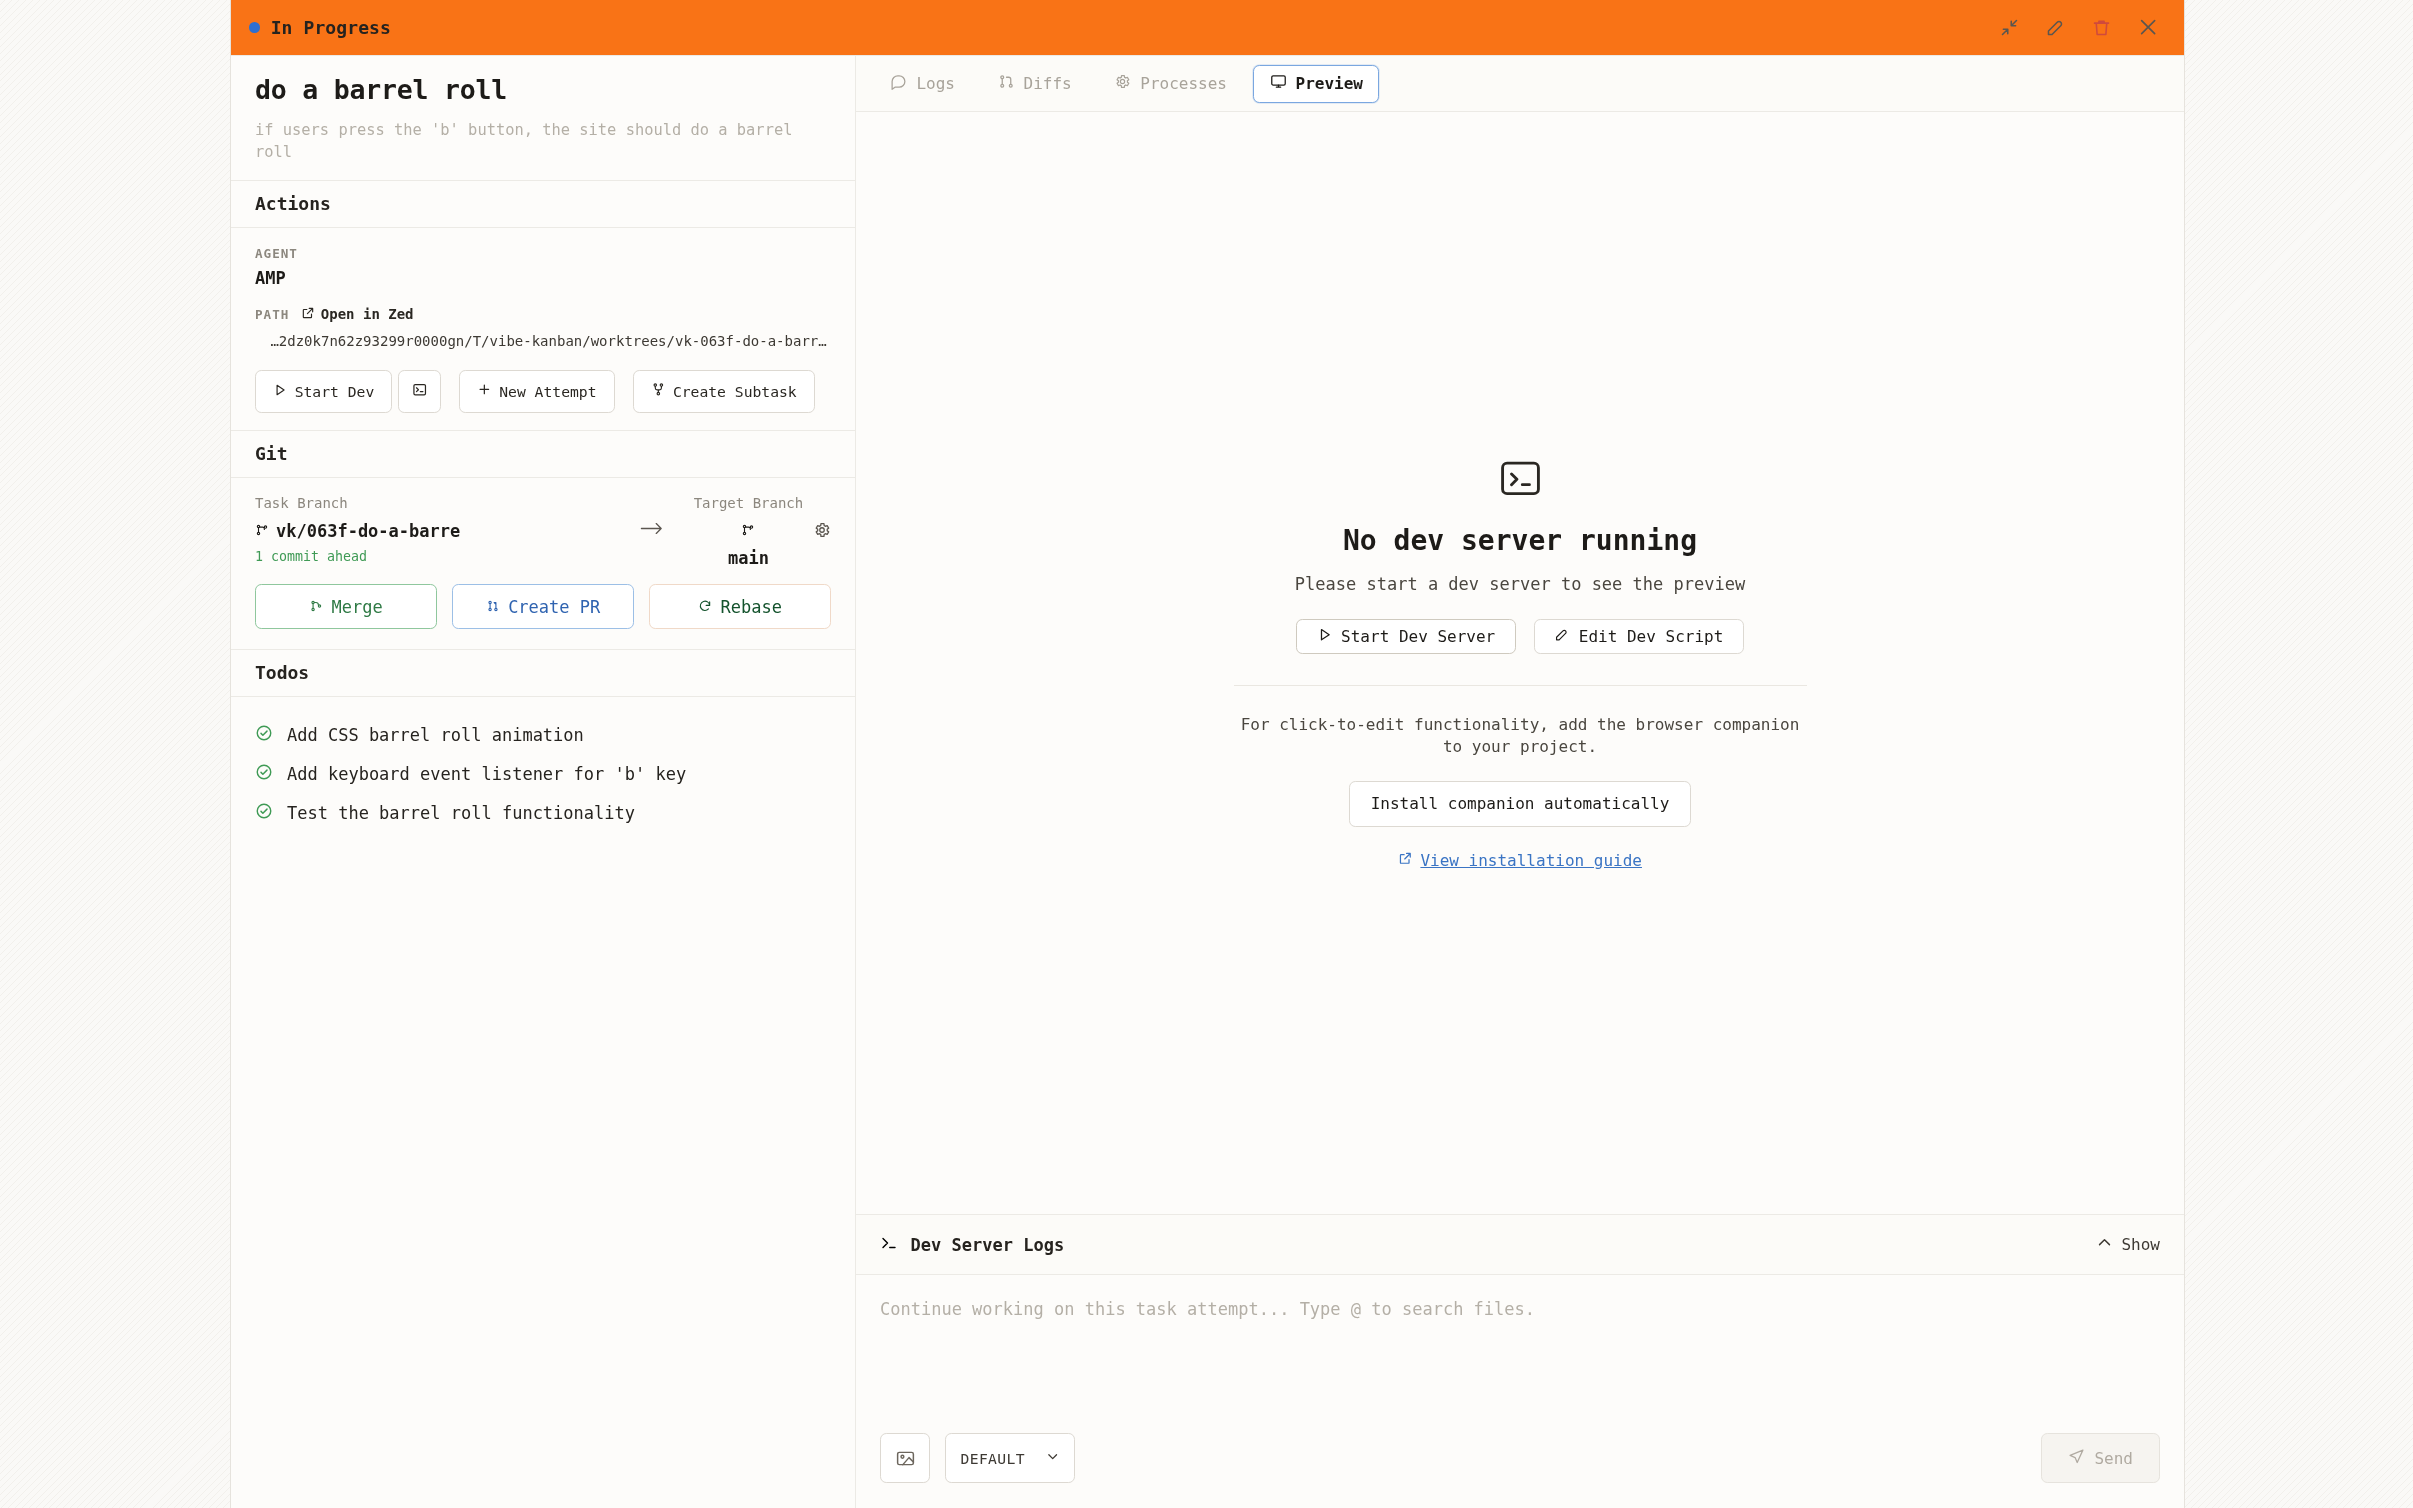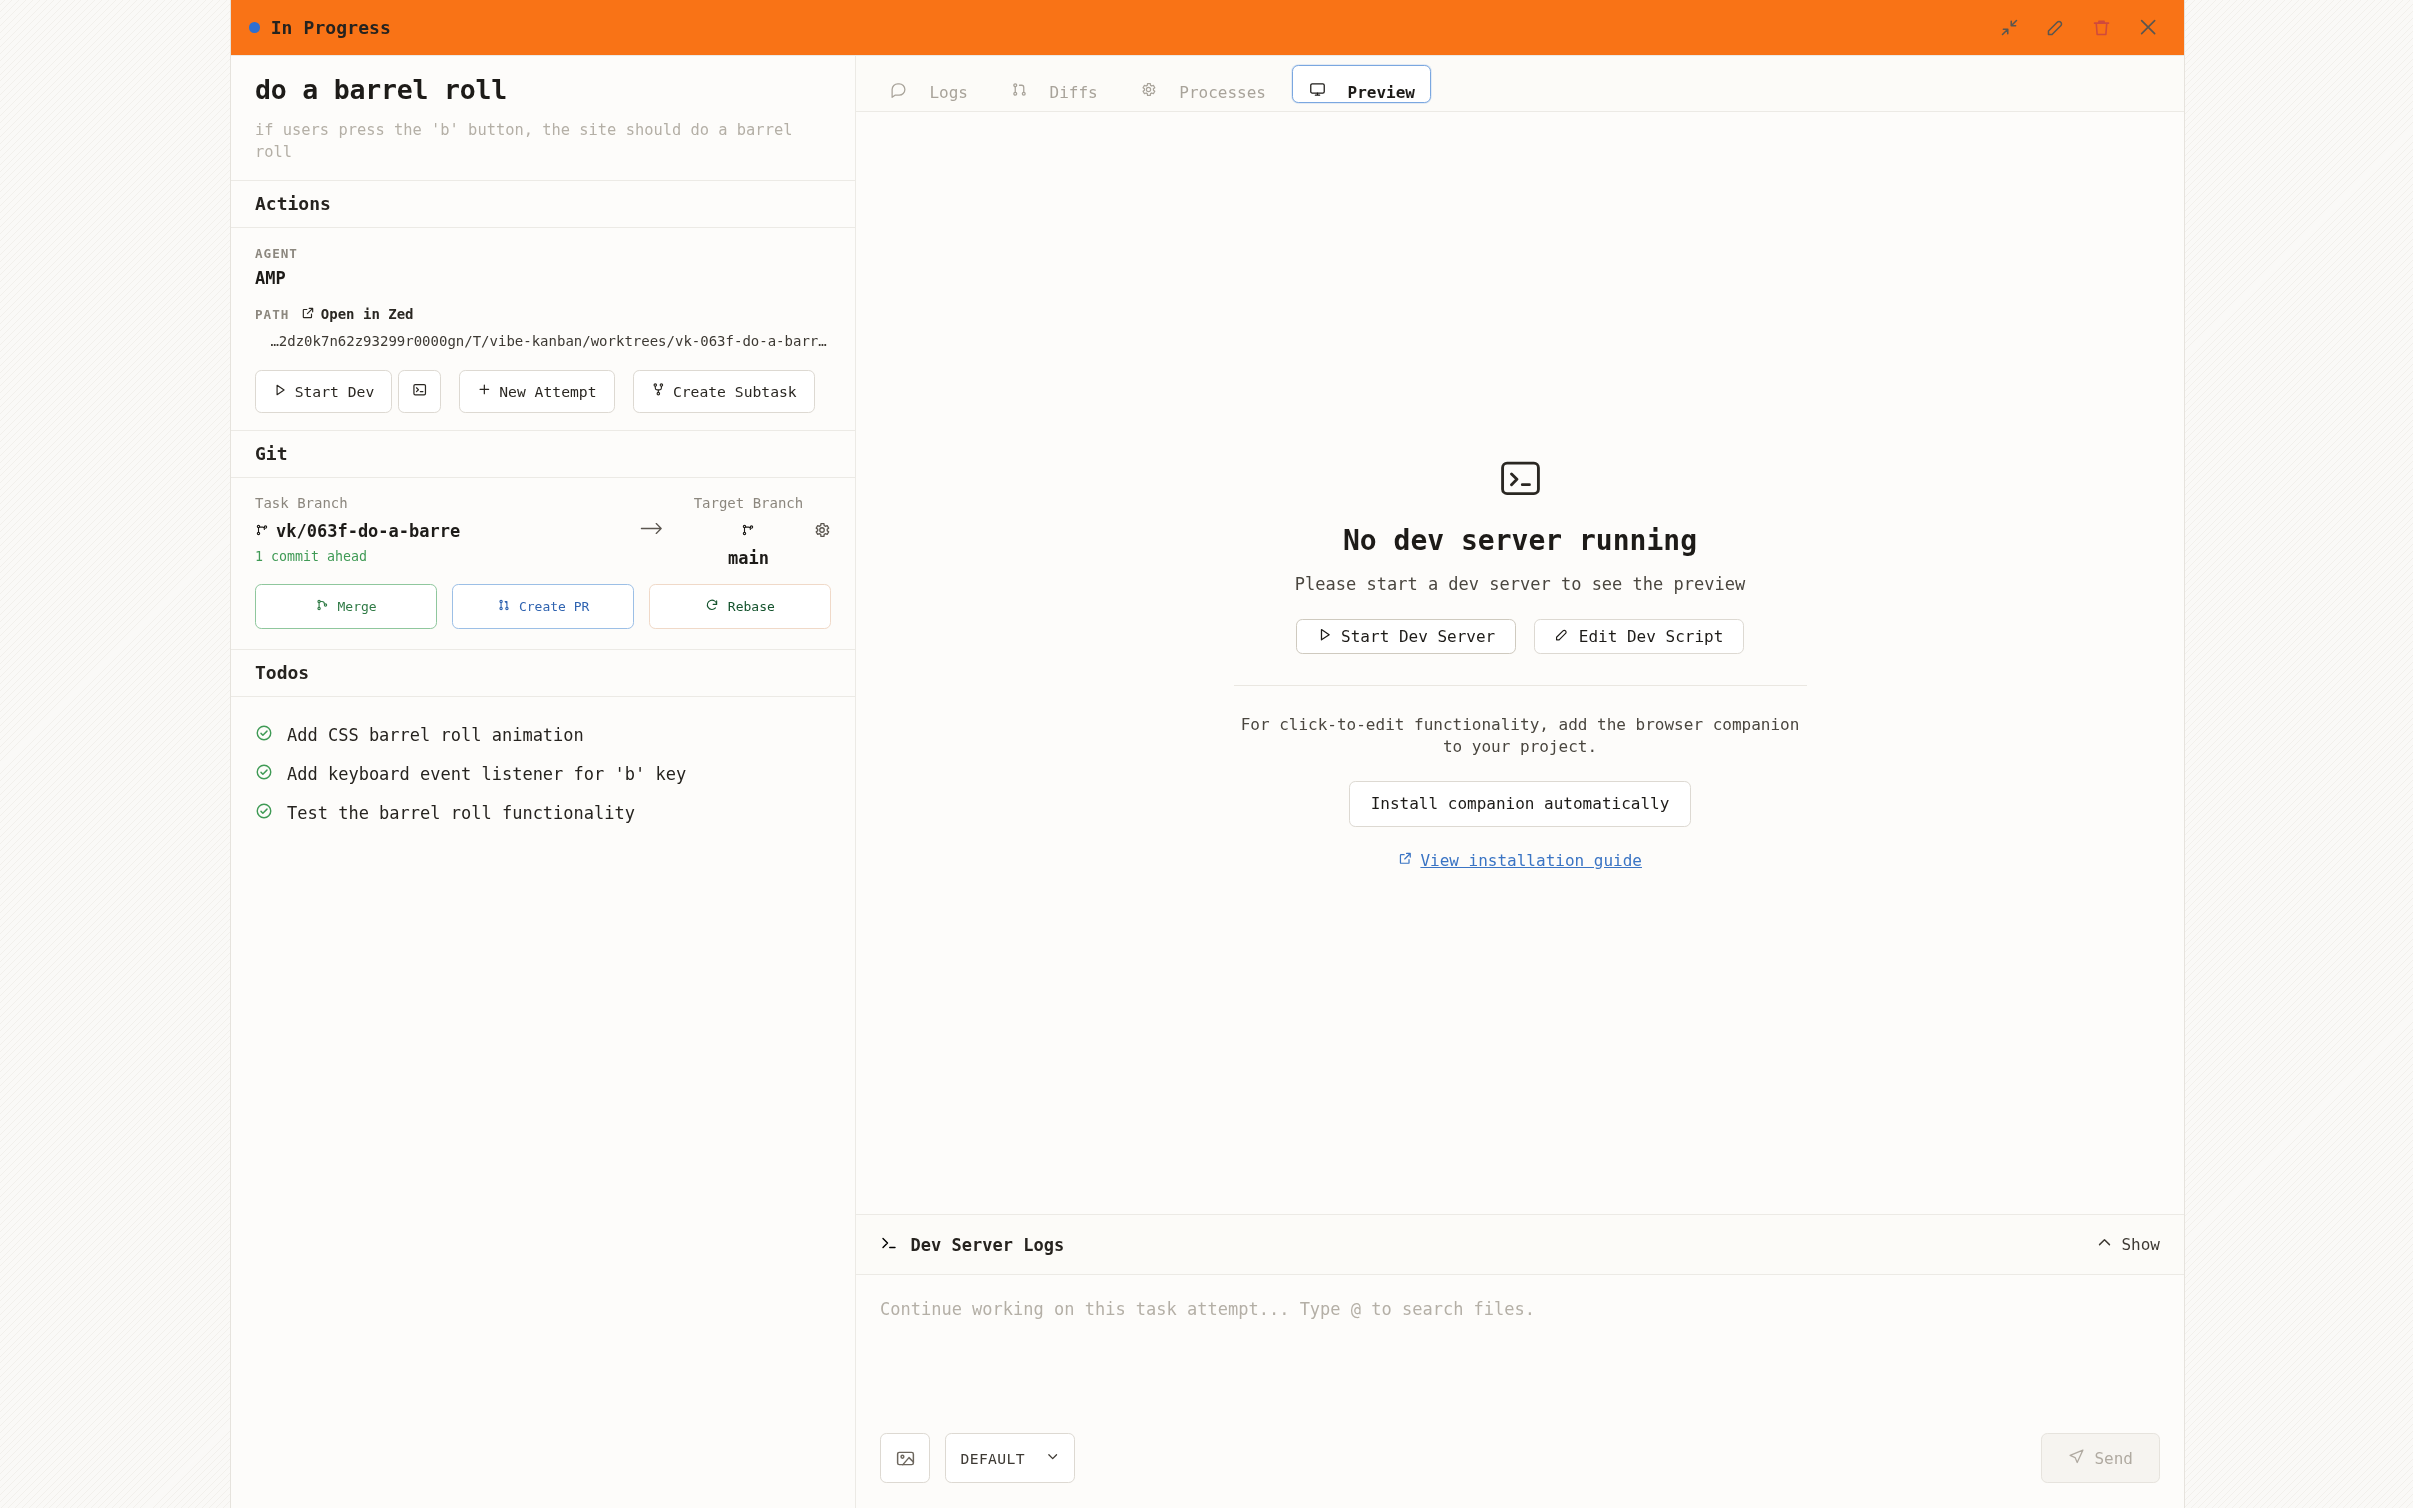--- a/index.html
+++ b/index.html
@@ -170,21 +170,21 @@
   .gear-col { padding-top: 26.5px; padding-left: 9.8px; color: #5b564f; cursor: pointer; }
 
   .git-btns {
     display: flex; gap: 15.4px; padding: 9.8px 24px 19.6px 24px;
   }
   .gbtn {
     flex: 1;
     height: 45px;
     border-radius: 6.3px;
     display: flex; align-items: center; justify-content: center; gap: 8.4px;
-    font-size: 13px;
+    font-size: 17px;
     font-family: "DejaVu Sans Mono", monospace;
     cursor: pointer;
     background: #fff;
   }
   .gbtn.merge { border: 0.7px solid #8fc79d; color: #2f7a45; }
   .gbtn.pr { border: 0.7px solid #9cbfe6; color: #2f63b0; }
   .gbtn.rebase { border: 0.7px solid #f0d9c8; color: #14532d; cursor: default; }
 
   .todos { padding: 18px 24px; }
   .todo {
@@ -197,21 +197,21 @@
   
   .right { flex: 1; display: flex; flex-direction: column; min-width: 0; }
   .tabs {
     height: 56px; flex: 0 0 56px;
     display: flex; align-items: center; gap: 9.8px;
     padding: 0 18px;
     border-bottom: 0.7px solid #eceae5;
     background: #fcfbf8;
   }
   .tab {
-    display: inline-flex; align-items: flex-end; gap: 22px;
+    display: inline-flex; align-items: center; gap: 9px;
     height: 38px; padding: 0 15.4px;
     border-radius: 6.3px;
     font-size: 16px;
     color: #a8a39a;
     cursor: pointer;
     border: 0.7px solid transparent;
   }
   .tab.active {
     color: #1d1b18;
     background: #fff;

